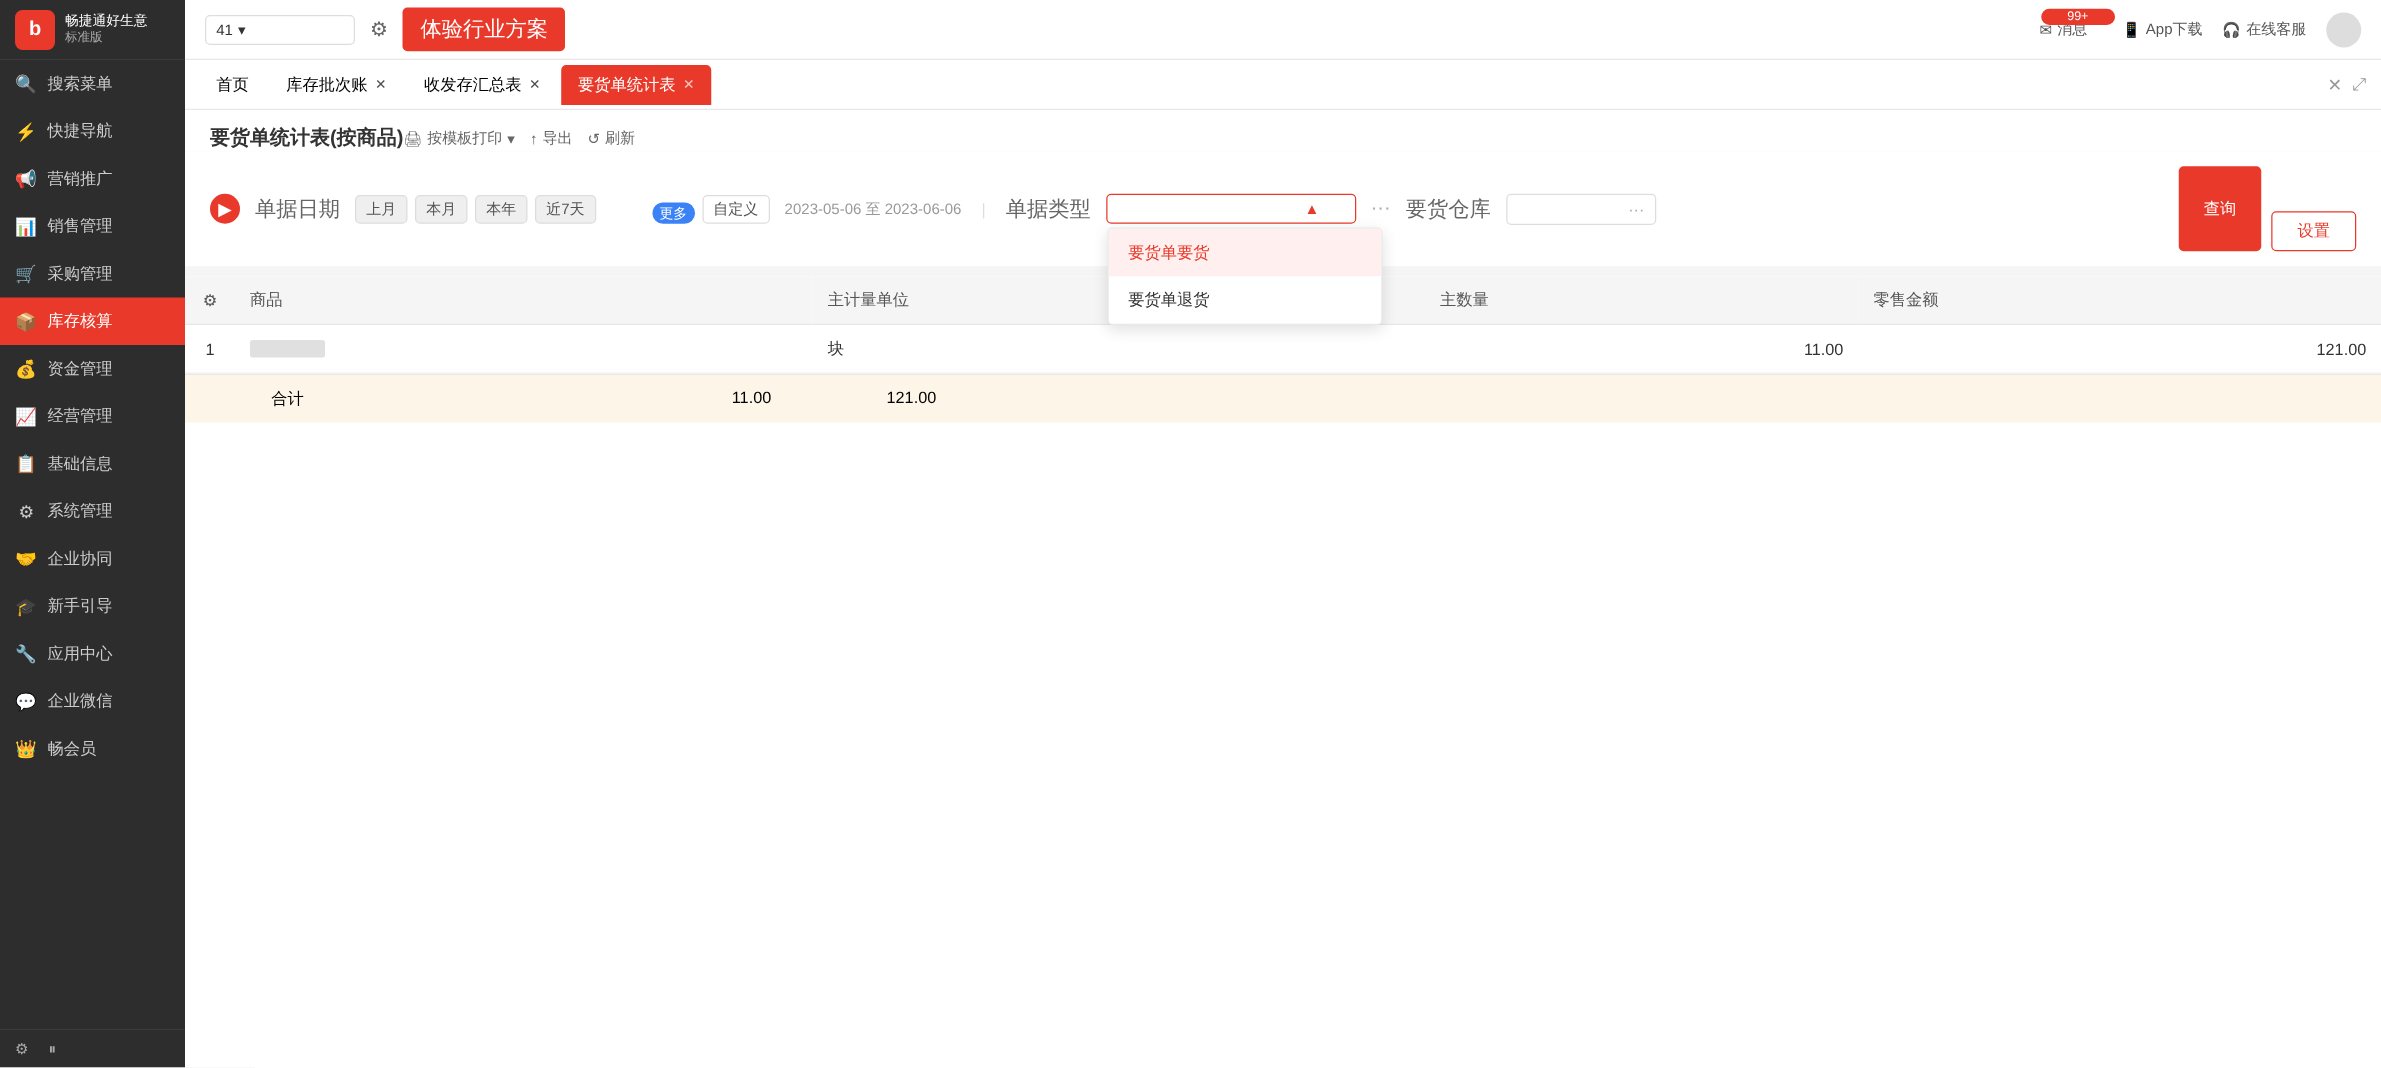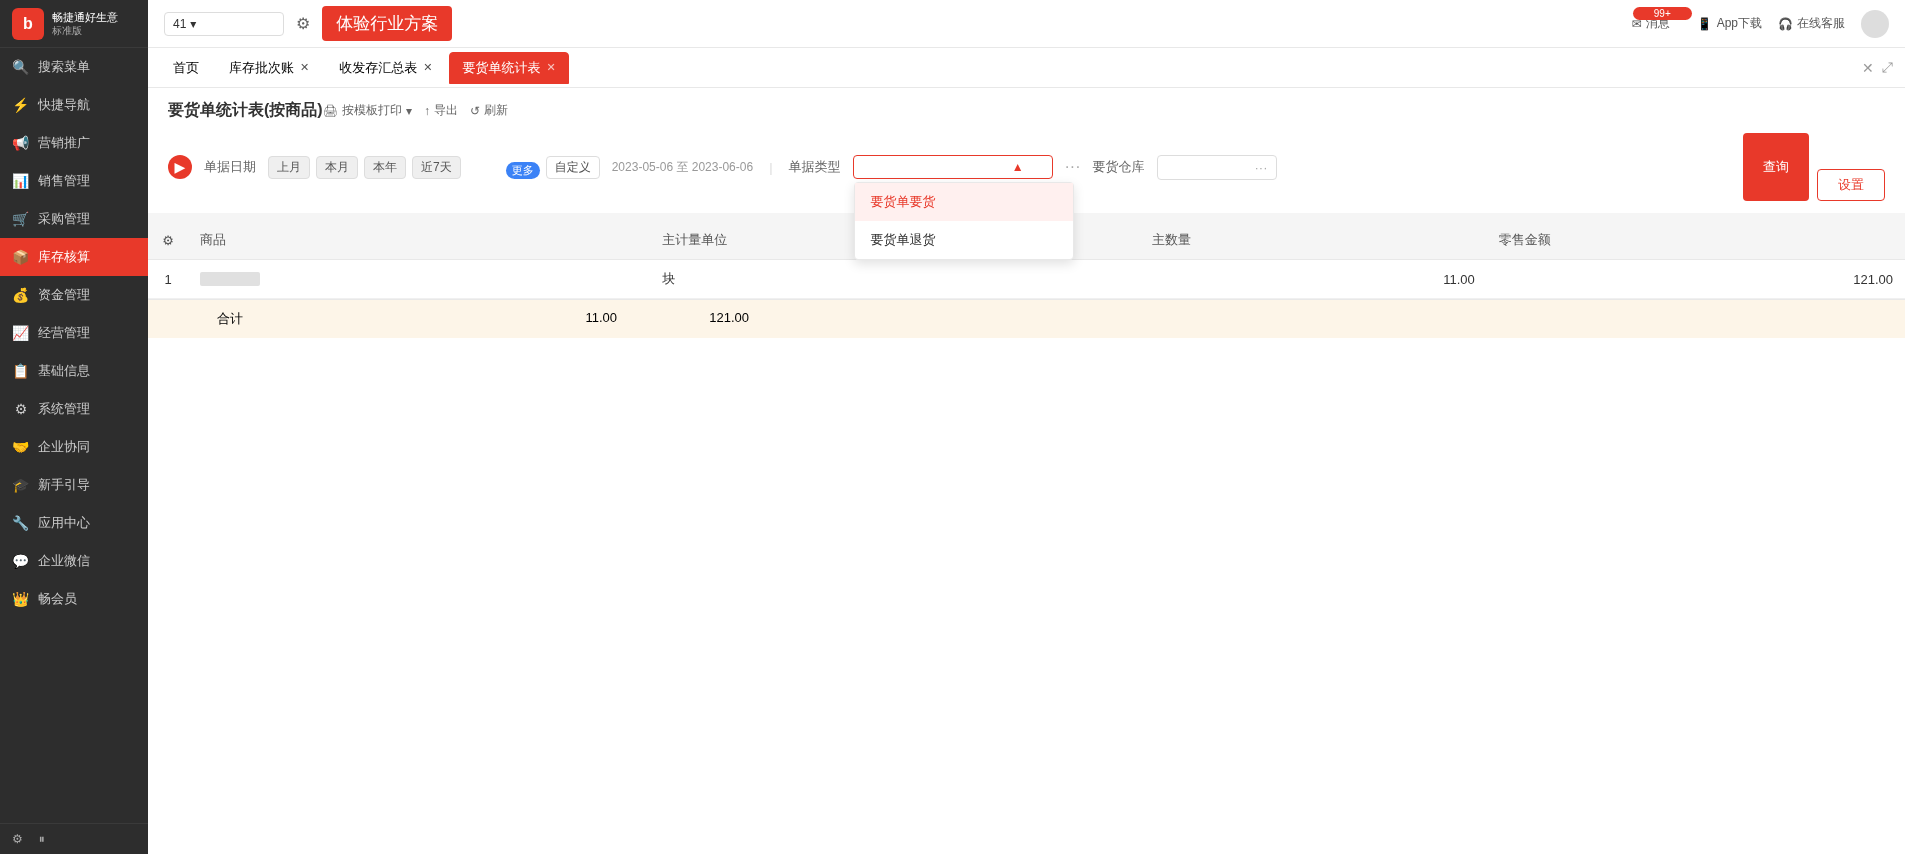--- a/index.html
+++ b/index.html
@@ -252,21 +252,21 @@
       display: flex;
       align-items: center;
       justify-content: center;
       cursor: pointer;
       font-size: 14px;
       flex-shrink: 0;
     }
 
     .filter-label {
       color: #666;
-      font-size: 13px;
+      font-size: 17px;
       white-space: nowrap;
     }
     .date-shortcuts {
       display: flex;
       align-items: flex-end;
       gap: 6px;
     }
     .date-btn {
       padding: 2px 8px;
       border: 1px solid #ddd;

